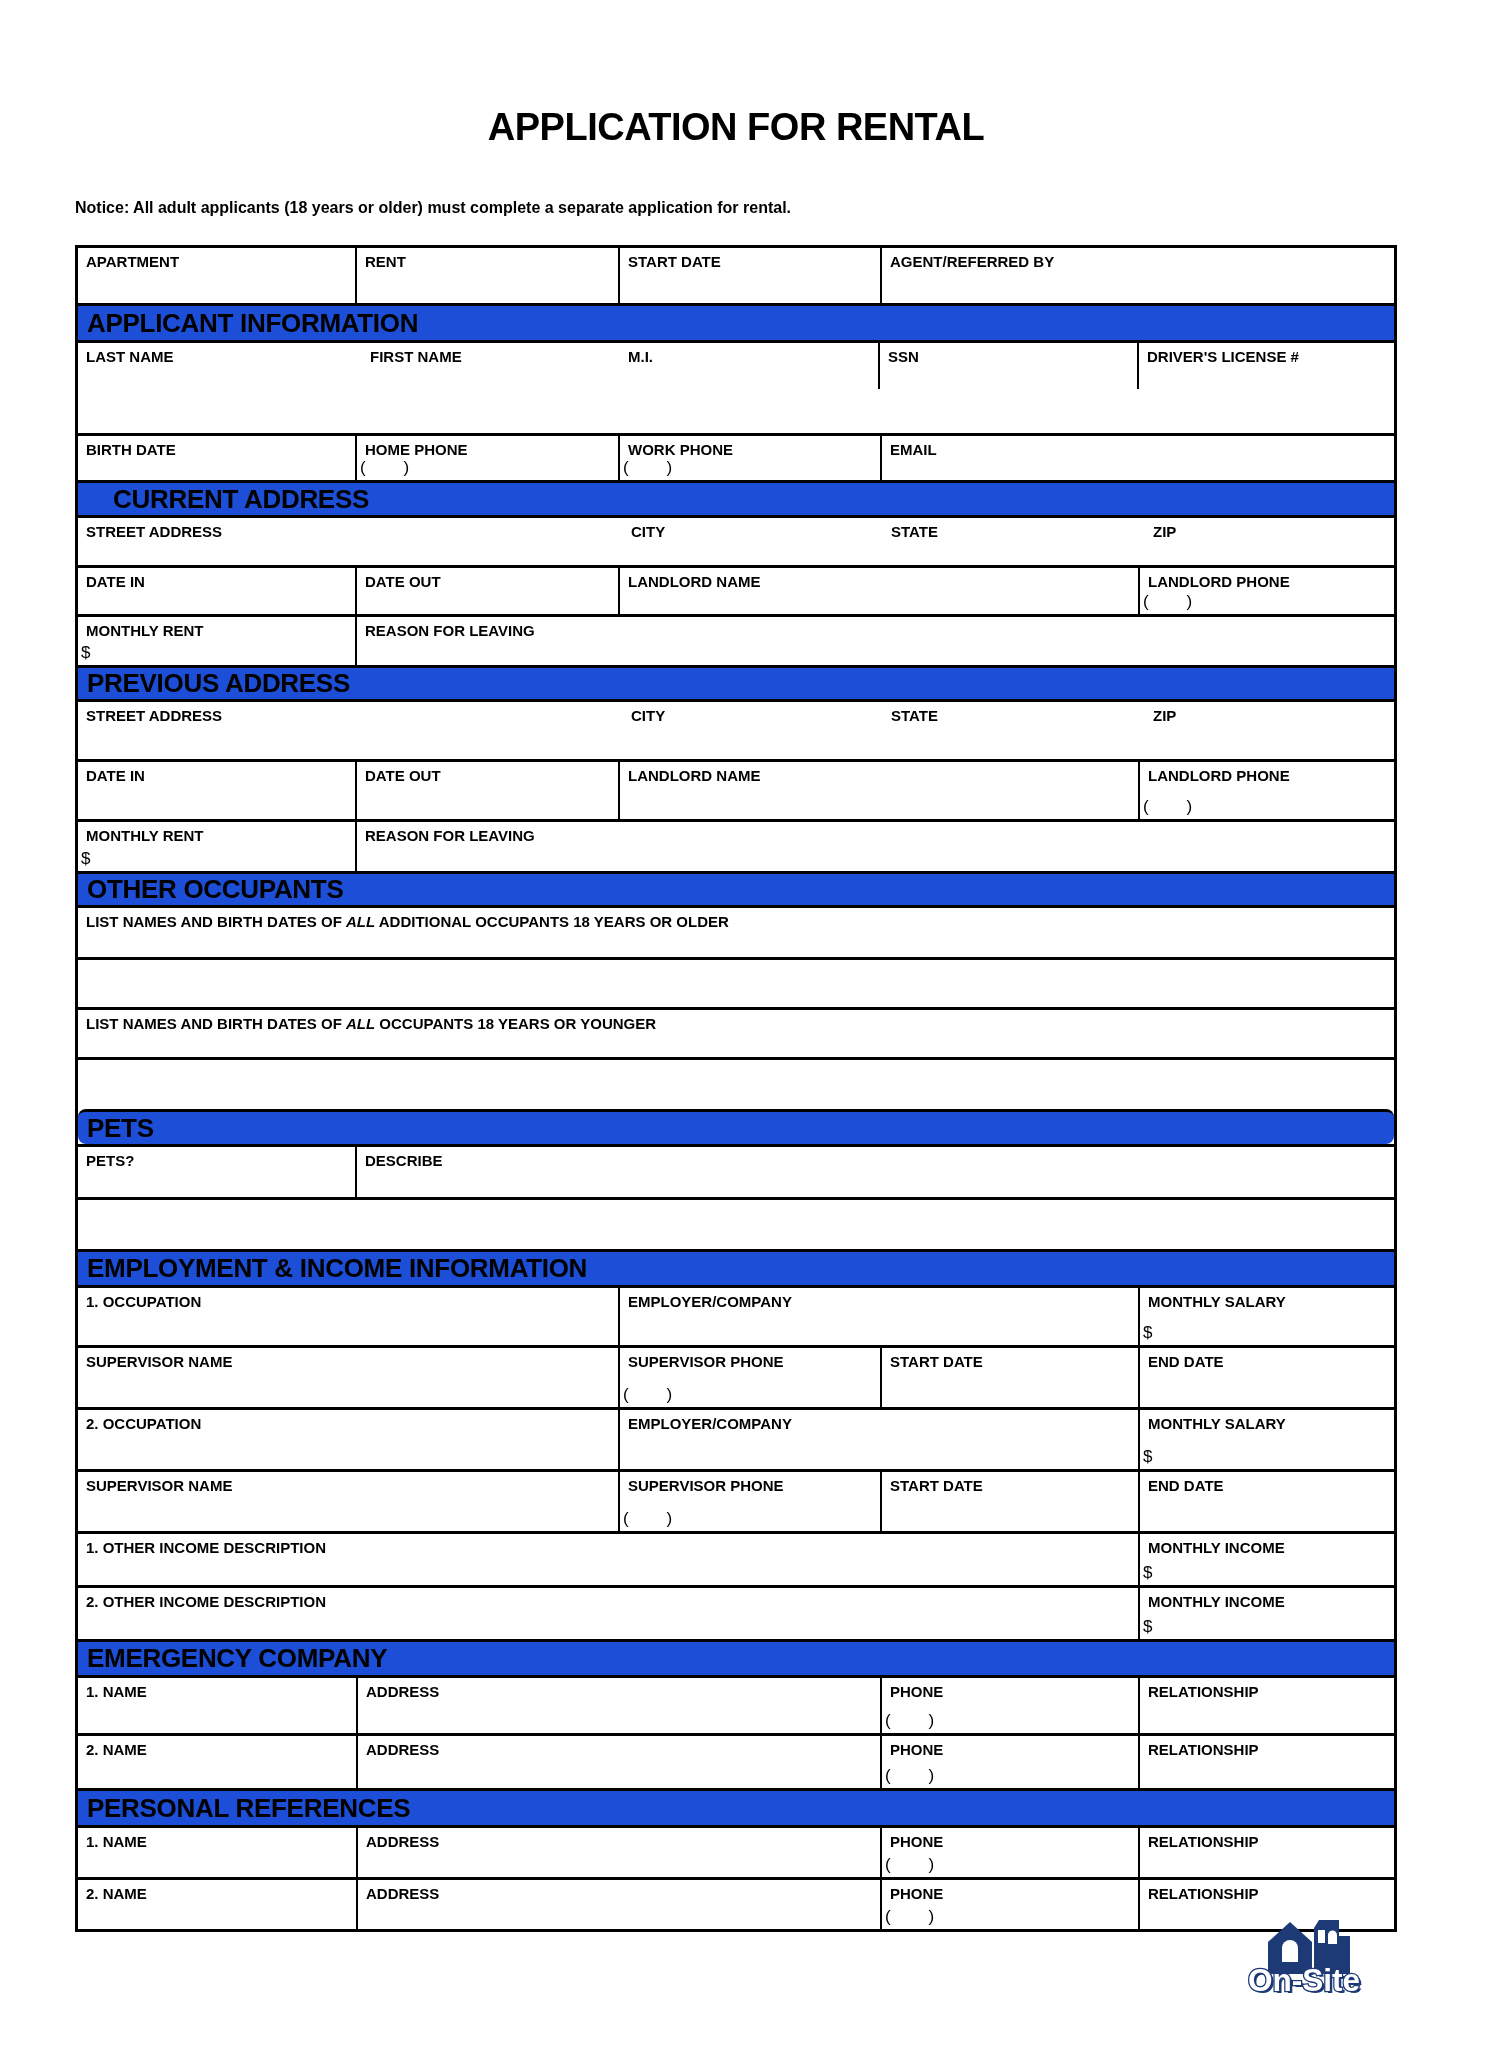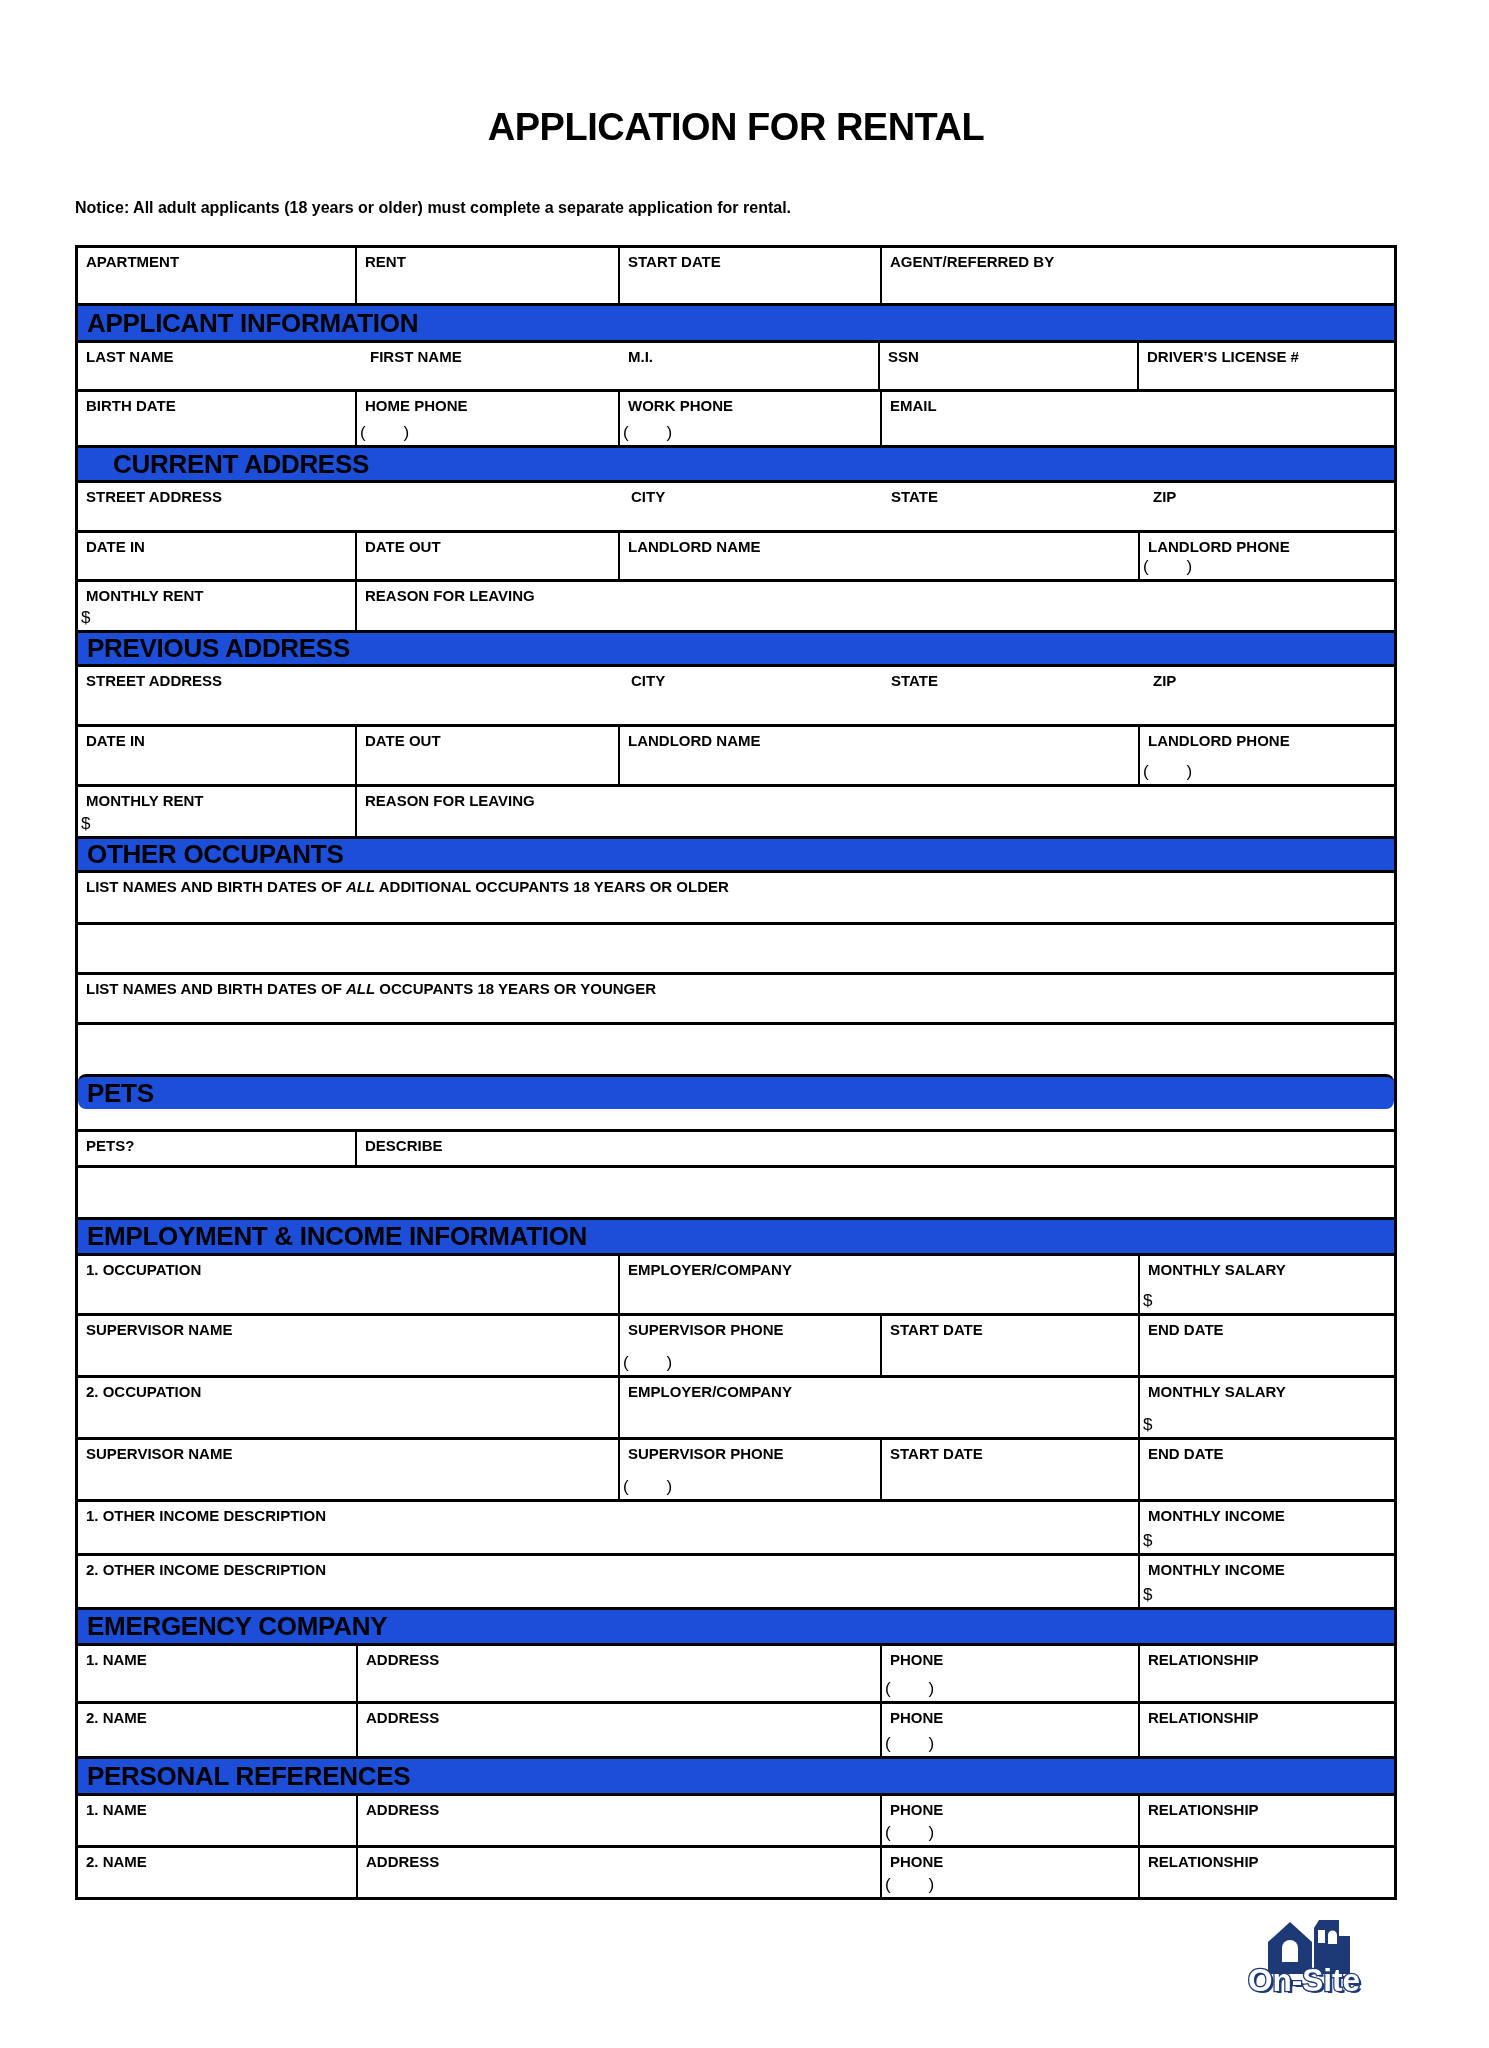--- a/index.html
+++ b/index.html
@@ -59,21 +59,21 @@
           <span class="cell-label" style="left: 292px;">FIRST NAME</span>
           <span class="cell-label" style="left: 550px;">M.I.</span>
         </div>
         <div class="cell" style="width: 259px;">
           <span class="cell-label">SSN</span>
         </div>
         <div class="cell" style="flex: 1 1 0%;">
           <span class="cell-label">DRIVER'S LICENSE #</span>
         </div>
       </div>
-      <div class="row row-fields" style="height: 56px;">
+      <div class="row row-fields" style="height: 47px; margin-top: 44px;">
         <div class="cell" style="width: 277px;">
           <span class="cell-label">BIRTH DATE</span>
         </div>
         <div class="cell" style="width: 263px;">
           <span class="cell-label">HOME PHONE</span>
           <span class="paren">(        )</span>
         </div>
         <div class="cell" style="width: 262px;">
           <span class="cell-label">WORK PHONE</span>
           <span class="paren">(        )</span>
@@ -163,21 +163,21 @@
       <div class="row row-empty" style="height: 50px;"></div>
       <div class="row row-fields" style="height: 50px;">
         <div class="cell" style="flex: 1 1 0%;">
           <span class="cell-label"><span>LIST NAMES AND BIRTH DATES OF </span><i>ALL</i><span> OCCUPANTS 18 YEARS OR YOUNGER</span></span>
         </div>
       </div>
       <div class="row row-empty" style="height: 52px;"></div>
       <div class="row row-section" style="height: 35px; border-radius: 8px;">
         <span class="section-label">PETS</span>
       </div>
-      <div class="row row-fields" style="height: 36px; margin-top: 20px;">
+      <div class="row row-fields" style="height: 53px;">
         <div class="cell" style="width: 277px;">
           <span class="cell-label">PETS?</span>
         </div>
         <div class="cell" style="flex: 1 1 0%;">
           <span class="cell-label">DESCRIBE</span>
         </div>
       </div>
       <div class="row row-empty" style="height: 52px;"></div>
       <div class="row row-section" style="height: 36px;">
         <span class="section-label">EMPLOYMENT &amp; INCOME INFORMATION</span>

